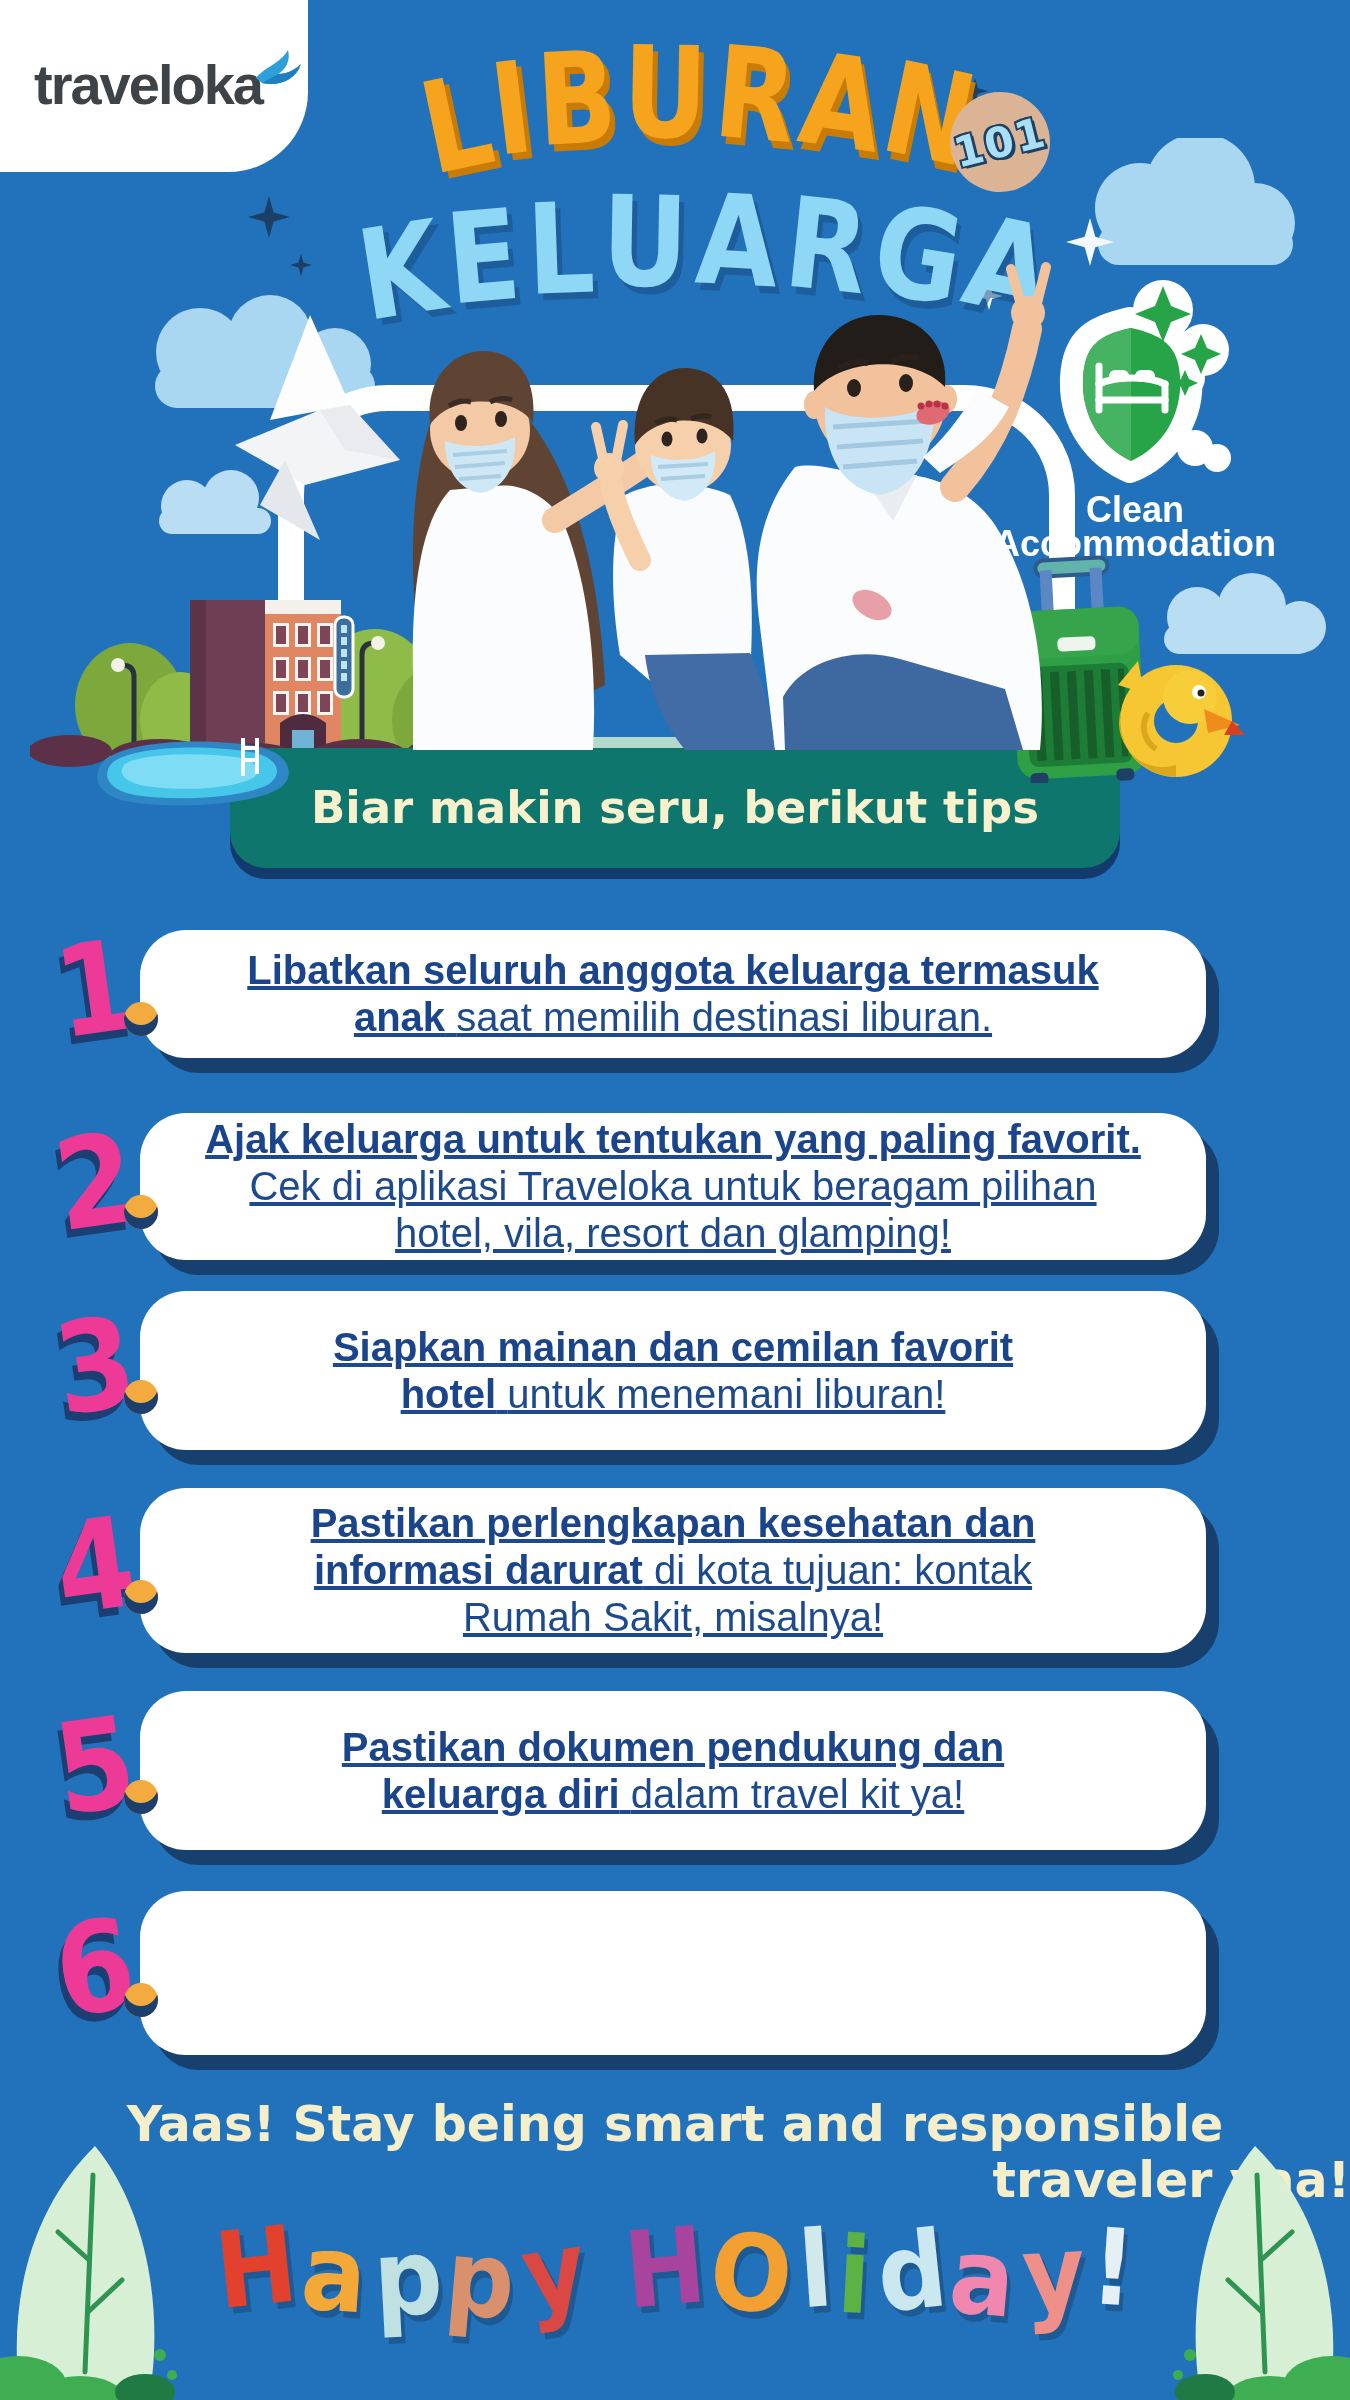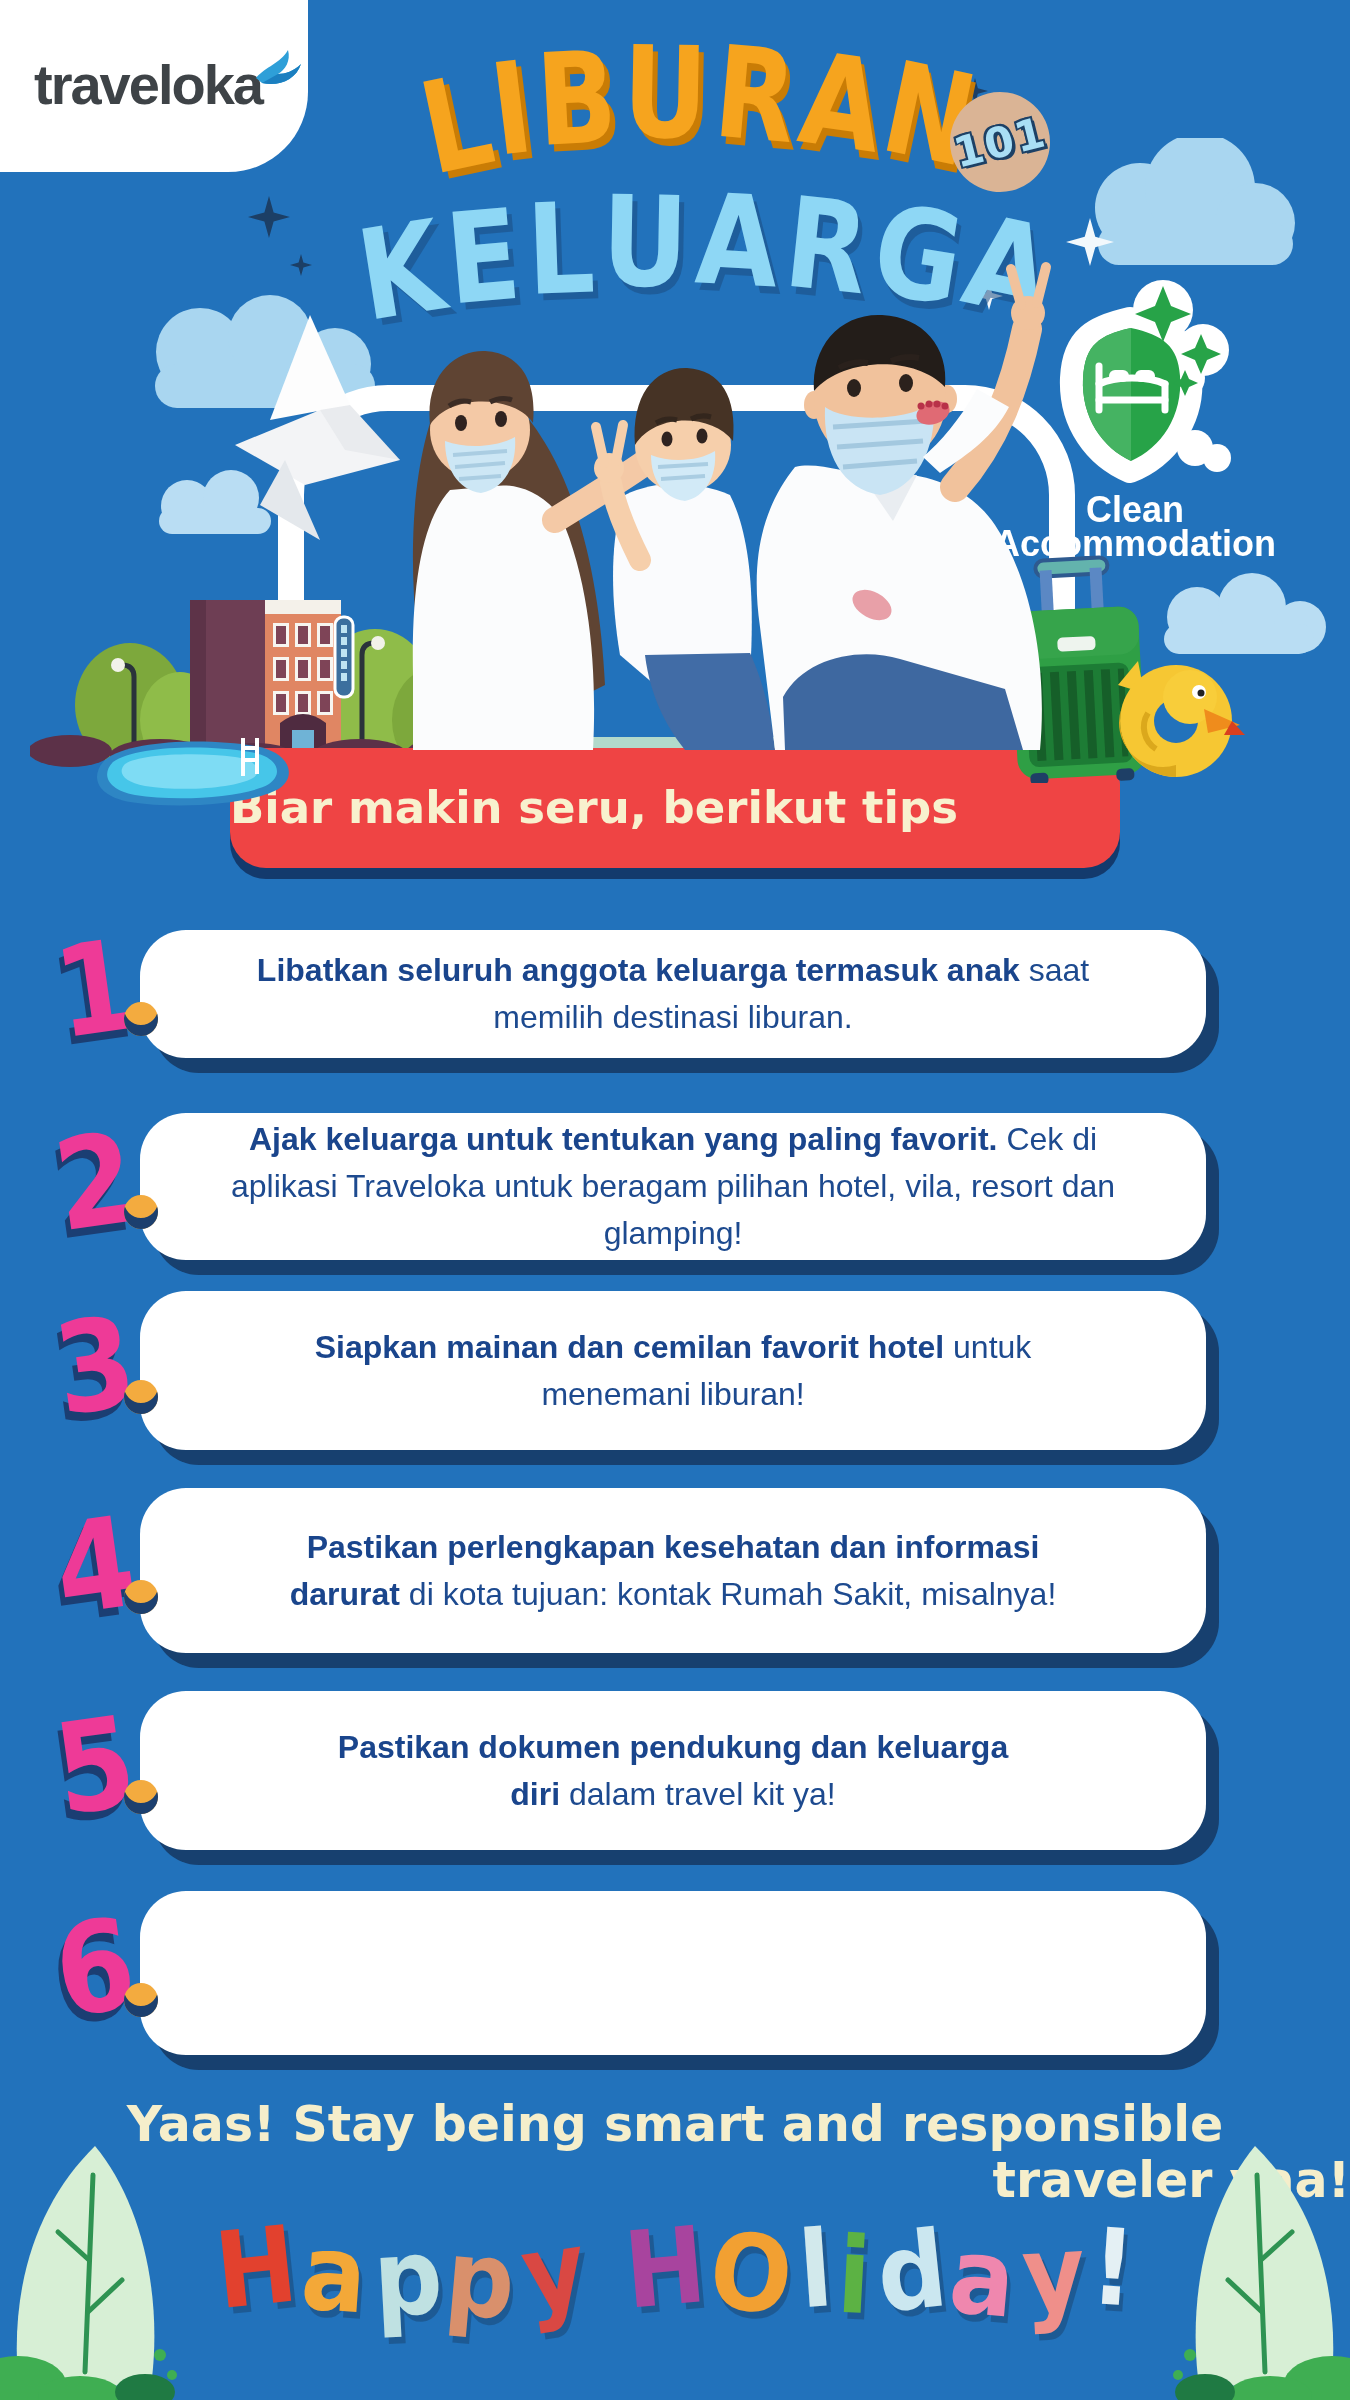--- a/index.html
+++ b/index.html
@@ -44,36 +44,36 @@
   .badge101 span{font-family:"DejaVu Sans", sans-serif;font-weight:bold;font-size:42px;color:#a9def5;letter-spacing:2px;
             text-shadow:-2px -2px 0 #1d4166,2px -2px 0 #1d4166,-2px 2px 0 #1d4166,3px 3px 0 #1d4166;}
   
   .frame{position:absolute;left:278px;top:385px;width:797px;height:380px;border:26px solid #ffffff;
          border-radius:110px;box-sizing:border-box;z-index:2;}
   
   .clean-text{position:absolute;left:985px;width:300px;text-align:center;color:#ffffff;font-weight:bold;z-index:5;}
   .clean-line1{top:489px;font-size:36px;}
   .clean-line2{top:523px;font-size:36px;}
   
-  .banner{position:absolute;left:230px;top:748px;width:890px;height:120px;background:#ef4444;border-radius:36px;
-          box-shadow:0 11px 0 #133a6d;z-index:4;display:flex;flex-direction:column;align-items:flex-start;justify-content:center;}
+  .banner{position:absolute;left:230px;top:748px;width:890px;height:120px;background:#0f766e;border-radius:36px;
+          box-shadow:0 11px 0 #133a6d;z-index:4;display:flex;flex-direction:column;align-items:center;justify-content:center;}
   .banner p{margin:0;font-family:"DejaVu Sans", sans-serif;font-weight:bold;font-size:45px;line-height:54px;color:#f8f1ce;}
   
   .ground{position:absolute;left:140px;top:737px;width:740px;height:26px;background:#b2d9cb;border-radius:13px;z-index:3;}
   
   .tips{position:absolute;inset:0;z-index:8;}
   .tip{position:absolute;left:140px;width:1066px;background:#ffffff;border-radius:46px;
        box-shadow:13px 15px 0 #17406f;display:flex;align-items:center;justify-content:center;}
   .tip:nth-of-type(1){top:930px;height:128px;}
   .tip:nth-of-type(2){top:1113px;height:147px;}
   .tip:nth-of-type(3){top:1291px;height:159px;}
   .tip:nth-of-type(4){top:1488px;height:165px;}
   .tip:nth-of-type(5){top:1691px;height:159px;}
   .tip:nth-of-type(6){top:1891px;height:164px;}
-  .tip-text{margin:0;text-align:center;font-size:32px;line-height:47px;color:#1d4a8f;}
+  .tip-text{margin:0;text-align:center;font-size:40px;line-height:47px;color:#1d4a8f;text-decoration:underline;}
   .tip-text b{font-weight:bold;color:#1a458c;}
   .tip:nth-of-type(1) .tip-text{max-width:900px;}
   .tip:nth-of-type(2) .tip-text{max-width:940px;}
   .tip:nth-of-type(3) .tip-text{max-width:760px;}
   .tip:nth-of-type(4) .tip-text{max-width:790px;}
   .tip:nth-of-type(5) .tip-text{max-width:710px;}
   .tip:nth-of-type(6) .tip-text{max-width:830px;}
   .tip-num{position:absolute;left:-84px;top:50%;transform:translateY(-54%) rotate(-8deg) scaleY(1.12);
            font-family:"DejaVu Sans", sans-serif;font-weight:bold;font-size:112px;color:#ee3a97;
            text-shadow:-5px 7px 0 #1b3e73;}

